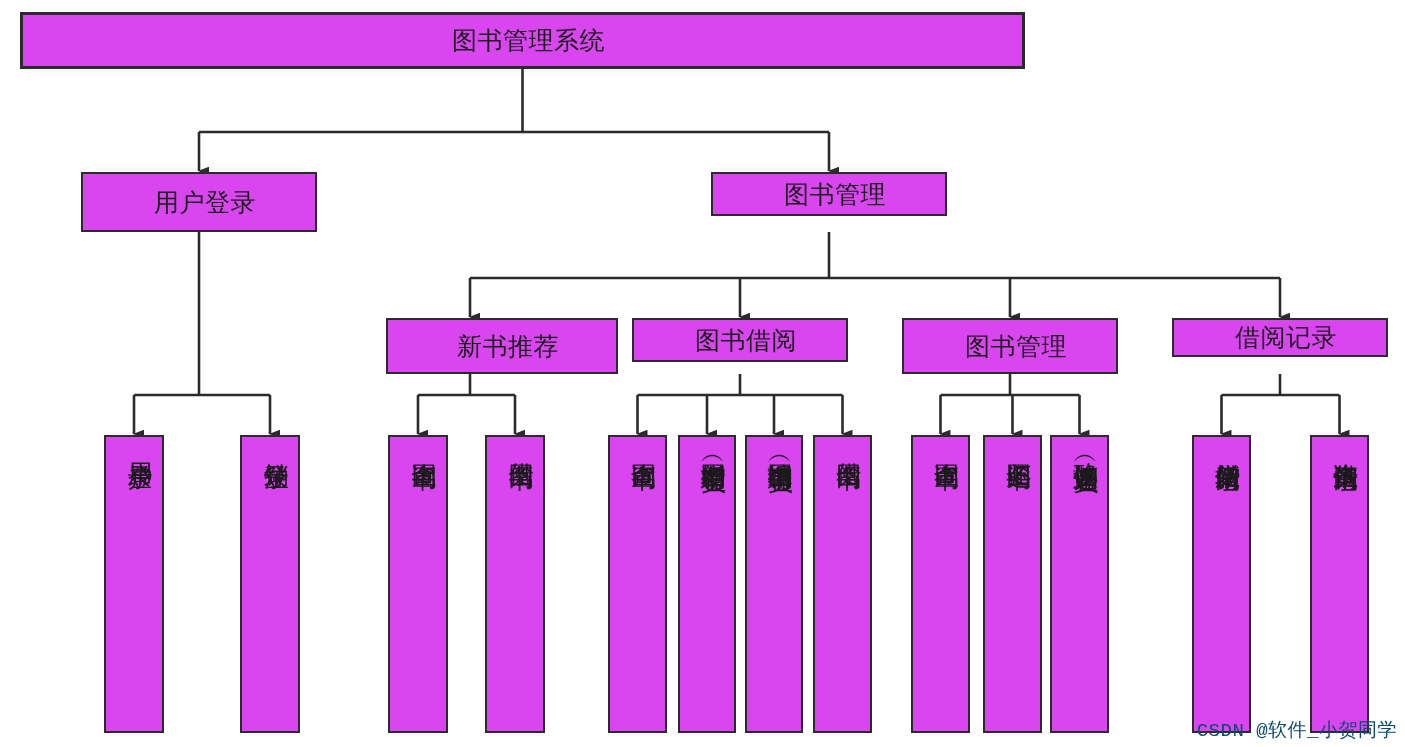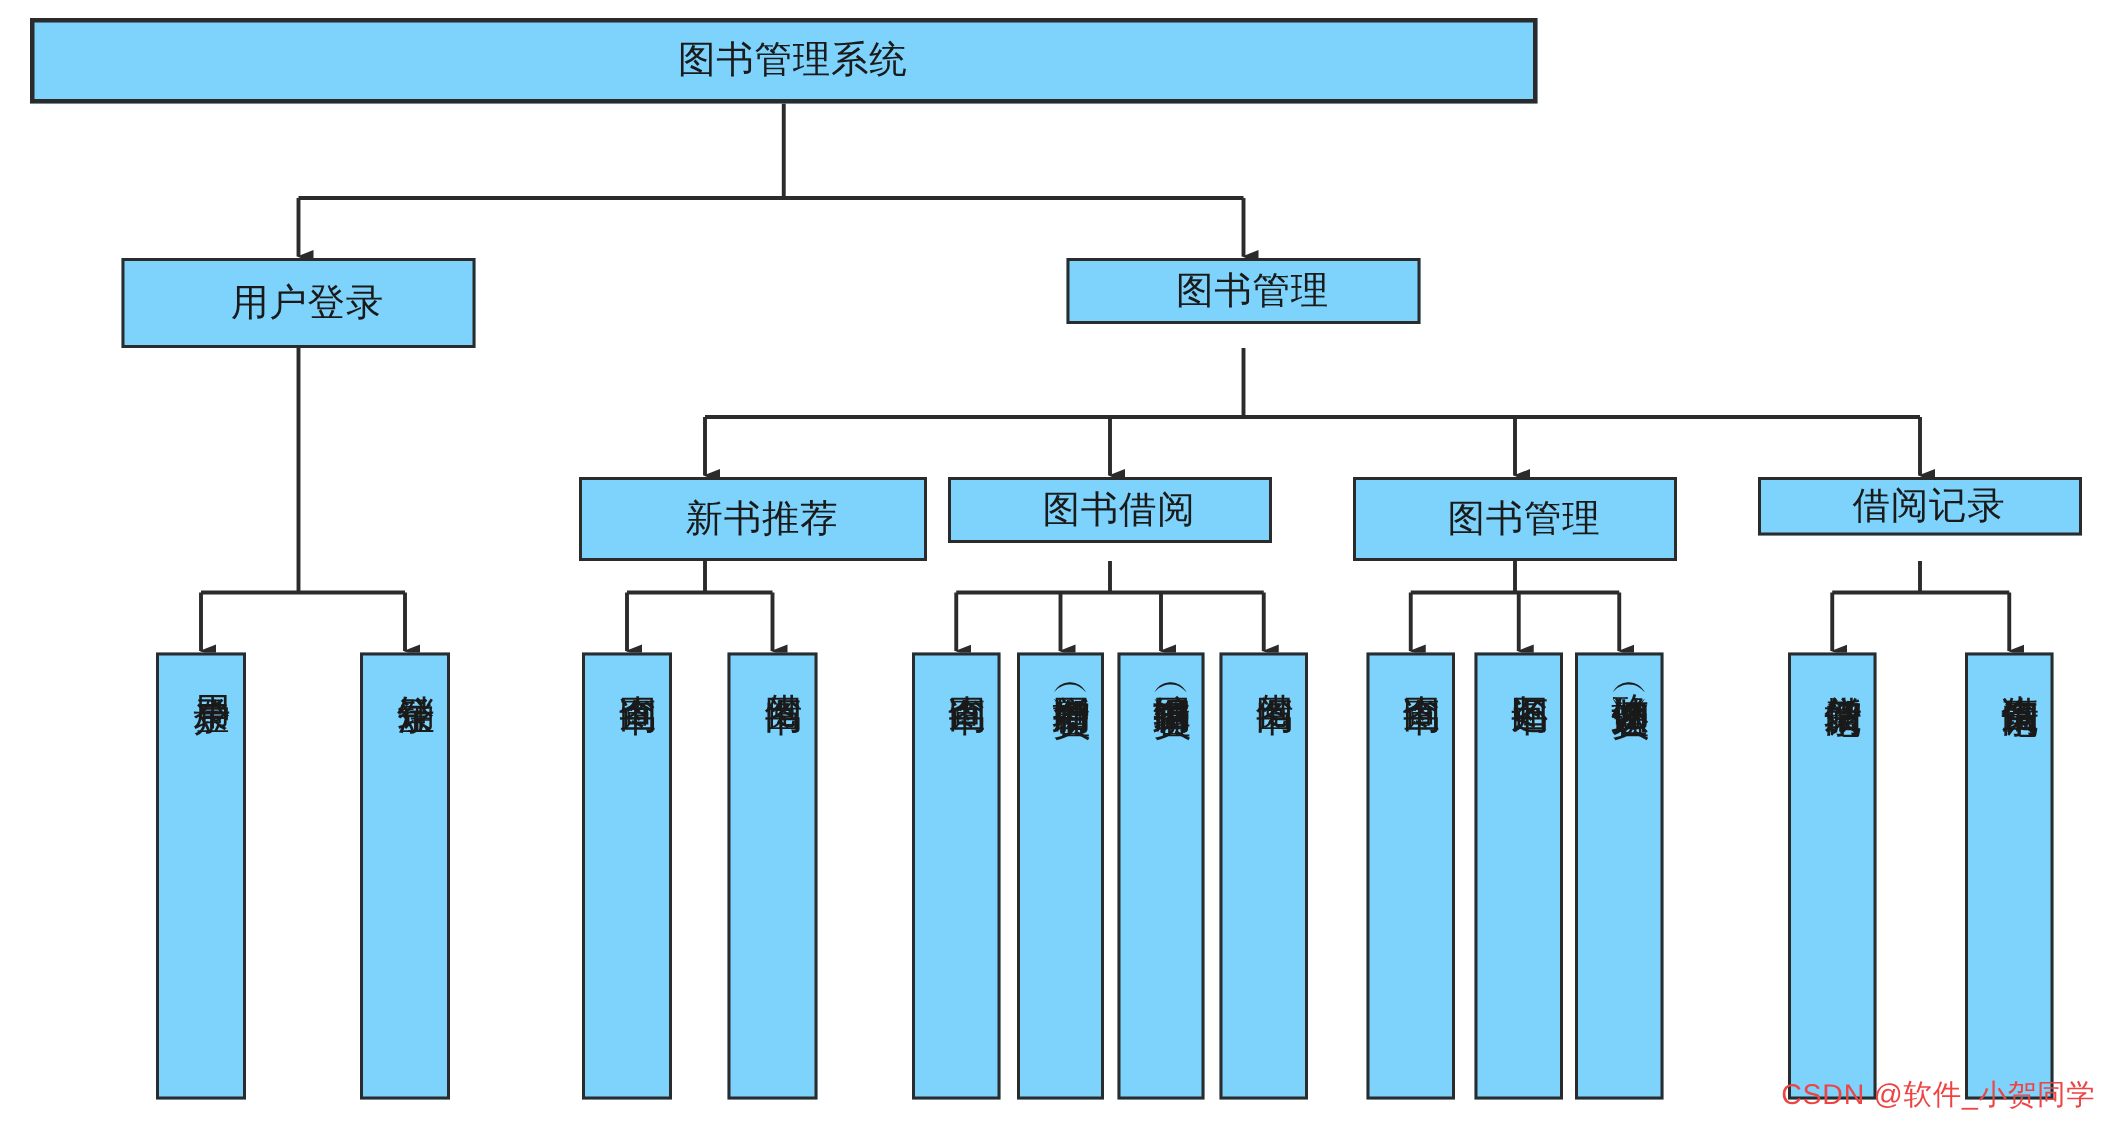--- a/index.html
+++ b/index.html
@@ -22,21 +22,21 @@
     position: absolute;
     left: 0;
     top: 0;
     width: 1405px;
     height: 747px;
     pointer-events: none;
   }
   .node {
     position: absolute;
     box-sizing: border-box;
-    background: #7dd3fc;
+    background: #d946ef;
     border: 2.5px solid #2b2b2b;
     display: flex;
     align-items: center;
     justify-content: center;
     color: #1a1a1a;
     z-index: 2;
     padding-left: 12px;
   }
   .node.level-0 {
     border-width: 3px;
@@ -63,25 +63,25 @@
     font-size: 25px;
     line-height: 1.02;
     letter-spacing: 1px;
     white-space: nowrap;
   }
   .watermark {
     position: absolute;
     right: 8px;
     bottom: 4px;
     font-size: 19px;
-    color: #ef4444;
+    color: #0c4a6e;
     letter-spacing: 0.5px;
     white-space: nowrap;
     z-index: 5;
-    font-family: Liberation Sans, sans-serif;
+    font-family: Liberation Mono, monospace;
     text-align: right;
   }
 </style>
 </head>
 <body>
 
 <div id="diagram-root">
 
   <svg id="edges-svg" viewBox="0 0 1405 747" preserveAspectRatio="none" aria-hidden="true">
     <defs>

